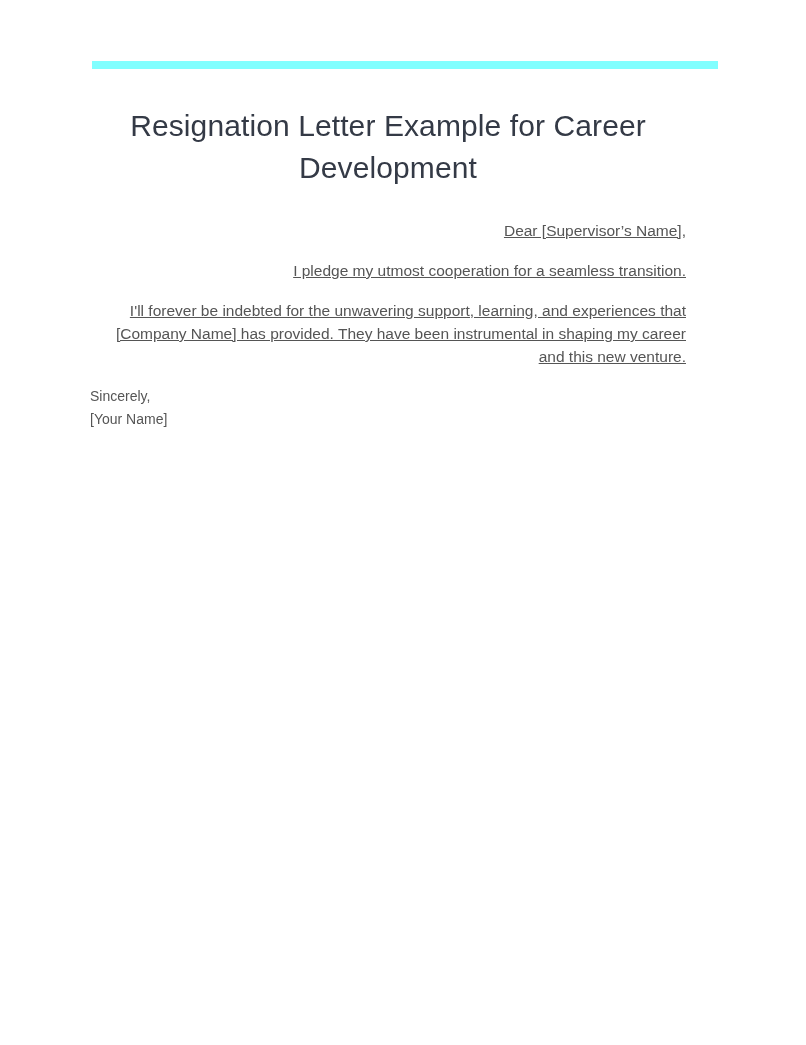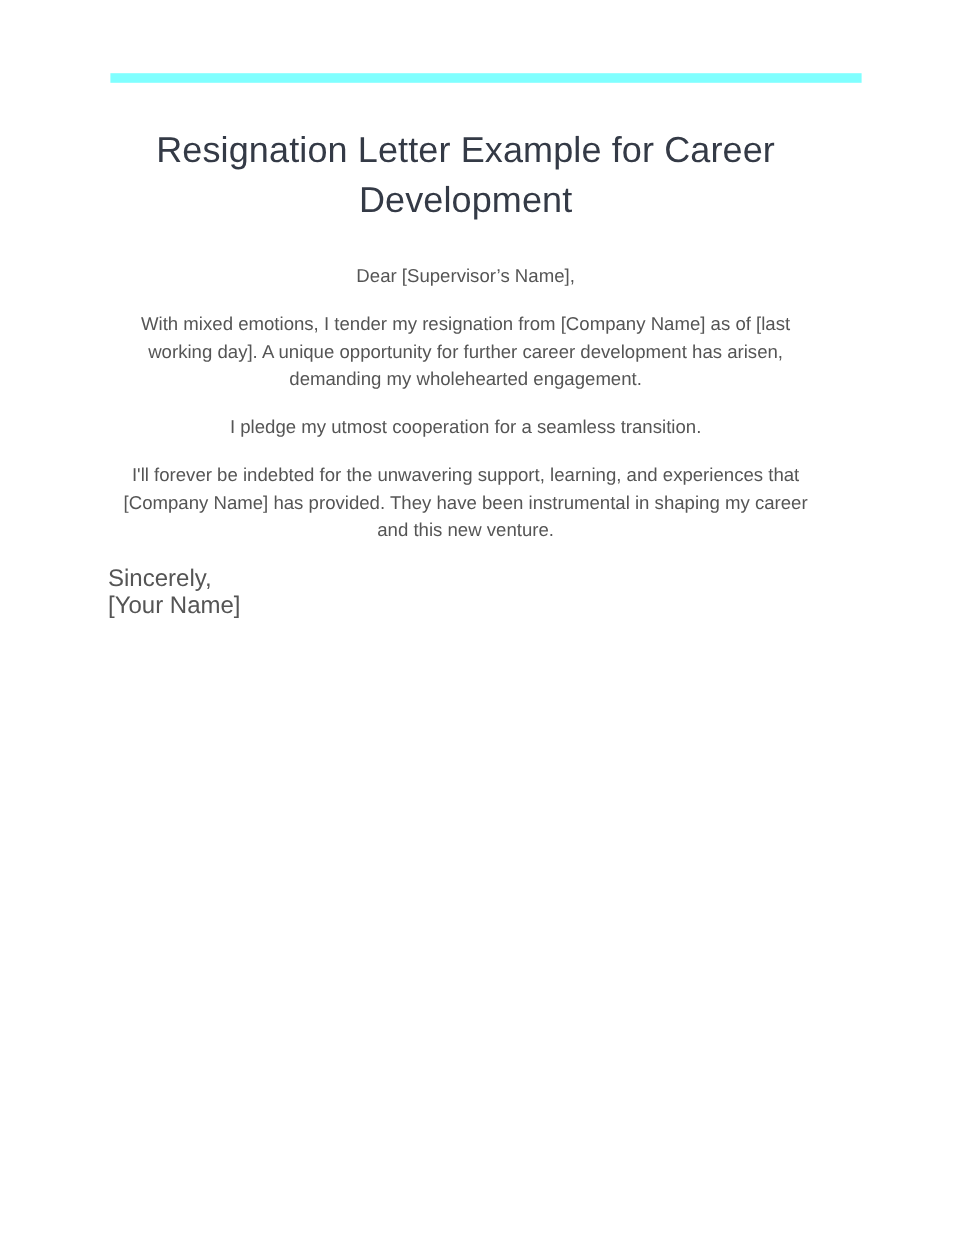--- a/index.html
+++ b/index.html
@@ -55,56 +55,56 @@
   .letter-body {
     margin-top: 30px;
   }
 
   .letter-body p {
     margin: 0 0 17px 0;
     padding: 0;
     font-size: 15.5px;
     line-height: 23px;
     color: #555555;
-    text-align: center;
+    text-align: right;
+    text-decoration: underline;
   }
 
   .letter-body p:last-child {
     margin-bottom: 0;
   }
 
   .signoff {
     margin: 0;
     padding: 0;
     font-size: 15.5px;
     line-height: 23px;
     color: #555555;
   }
   .signoff div {
-    font-size: 20px;
+    font-size: 14px;
     line-height: 23px;
     color: #555555;
   }
 </style>
 </head>
 <body>
 
 <div class="page">
 
   <div class="accent-bar"></div>
 
   <div class="content">
 
     <h1 class="doc-title">Resignation Letter Example for Career Development</h1>
 
     <div class="letter-body">
 
       <p>Dear [Supervisor’s  Name],</p>
 
-      <p>With mixed emotions, I tender my resignation from [Company Name] as of [last working day]. A unique opportunity for further career development has arisen, demanding my wholehearted engagement.</p>
 
       <p>I pledge my utmost cooperation for a seamless transition.</p>
 
       <p>I'll forever be indebted for the unwavering support, learning, and experiences that [Company Name] has provided. They have been instrumental in shaping my career and this new venture.</p>
 
       <div class="signoff">
         <div>Sincerely,</div>
         <div>[Your Name]</div>
       </div>
 

